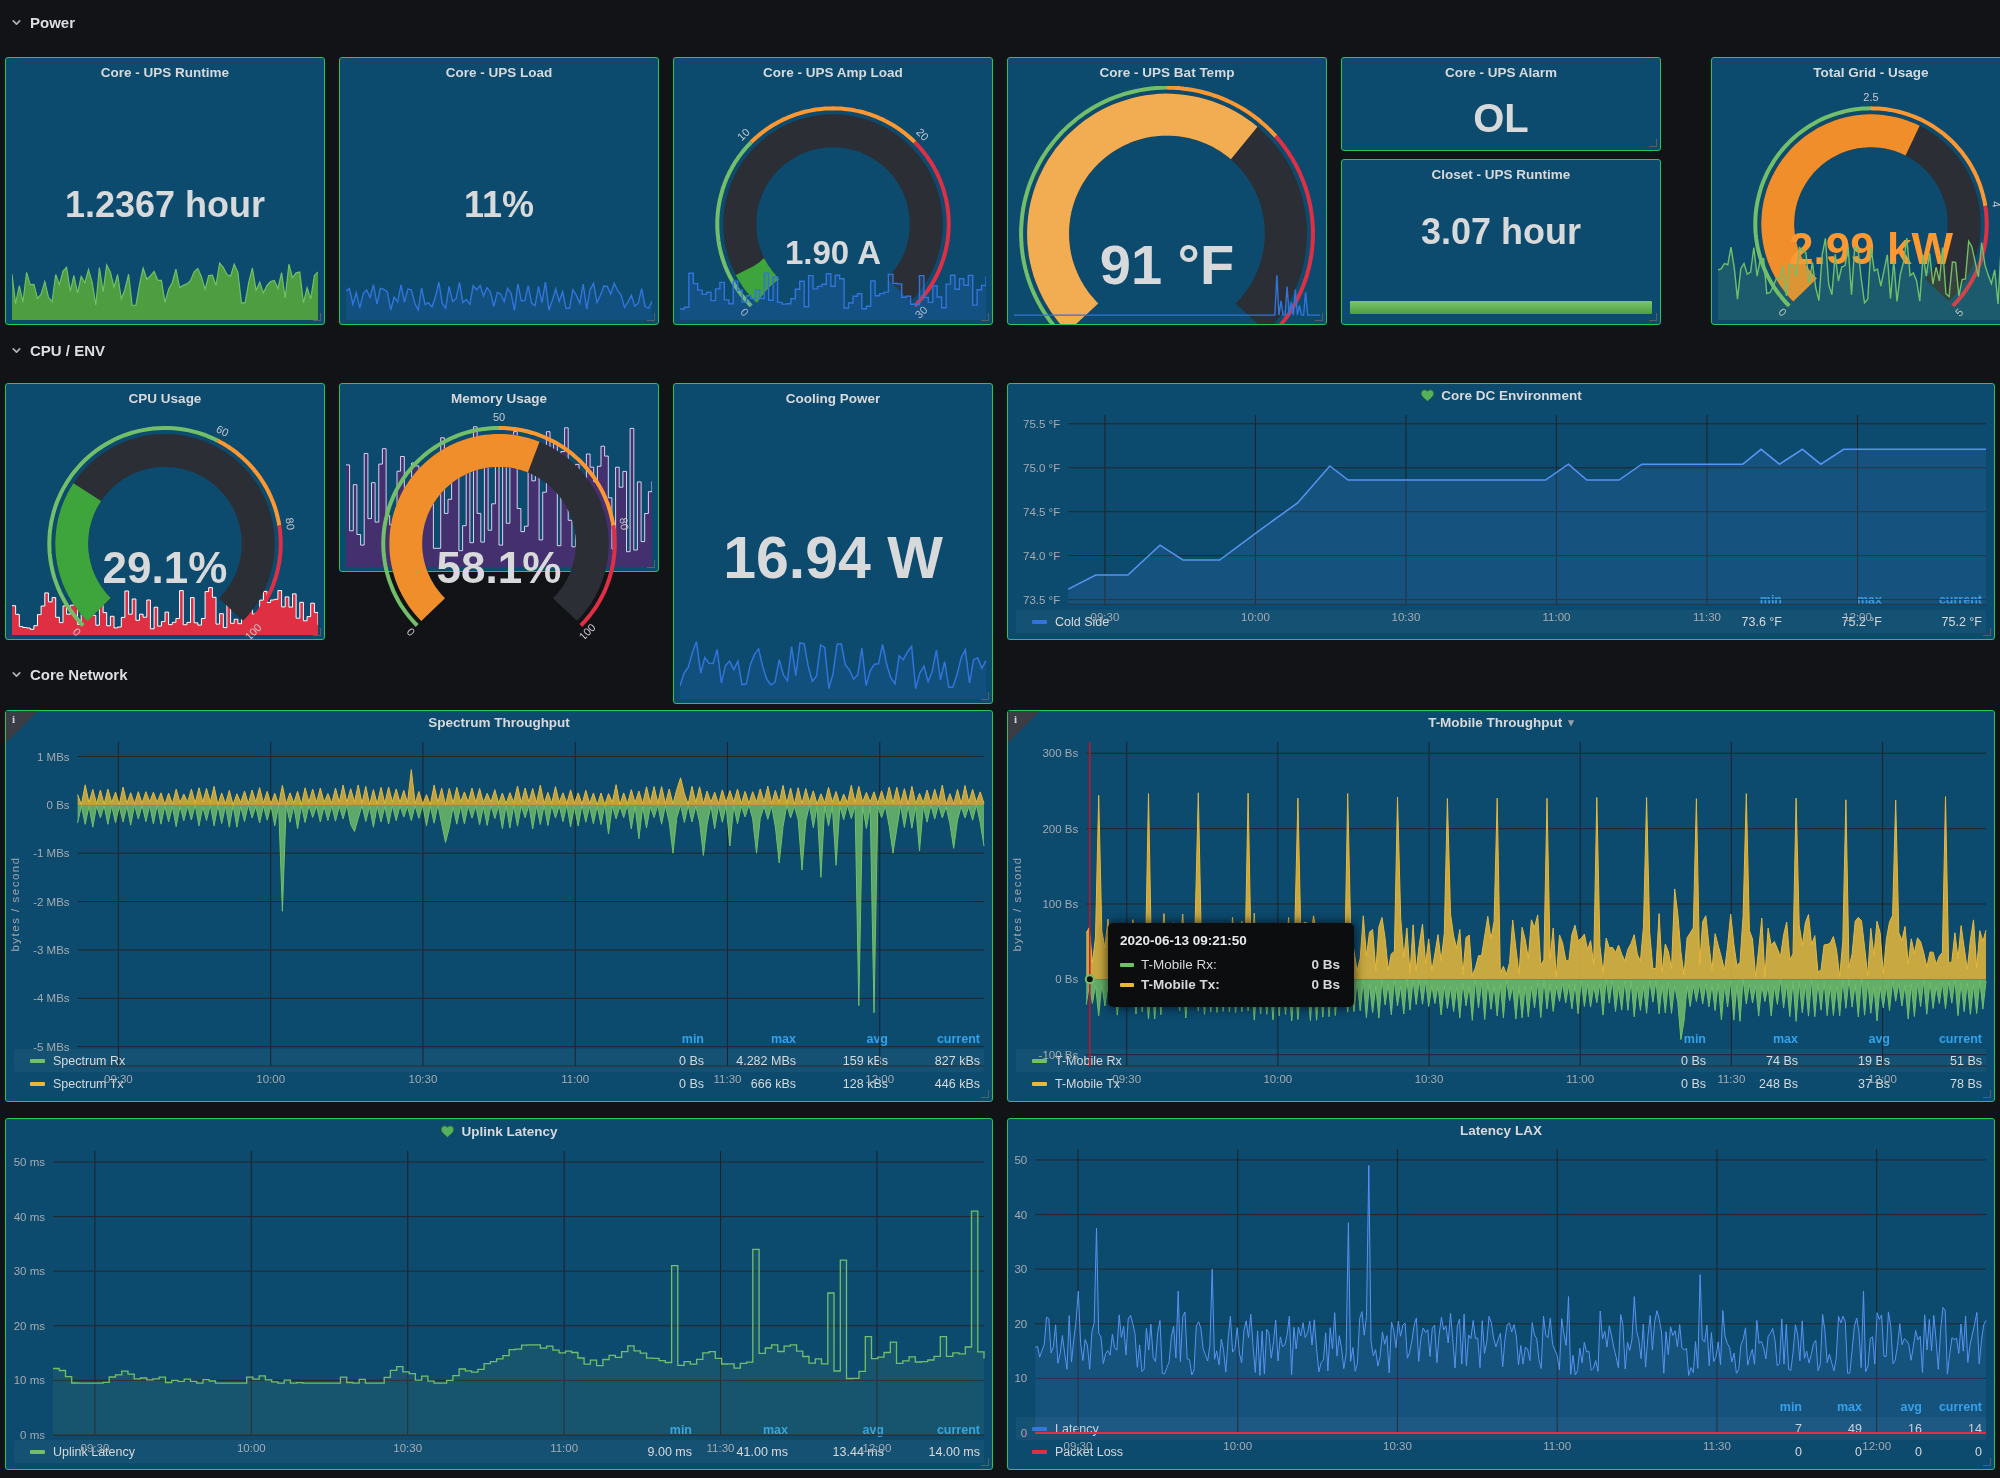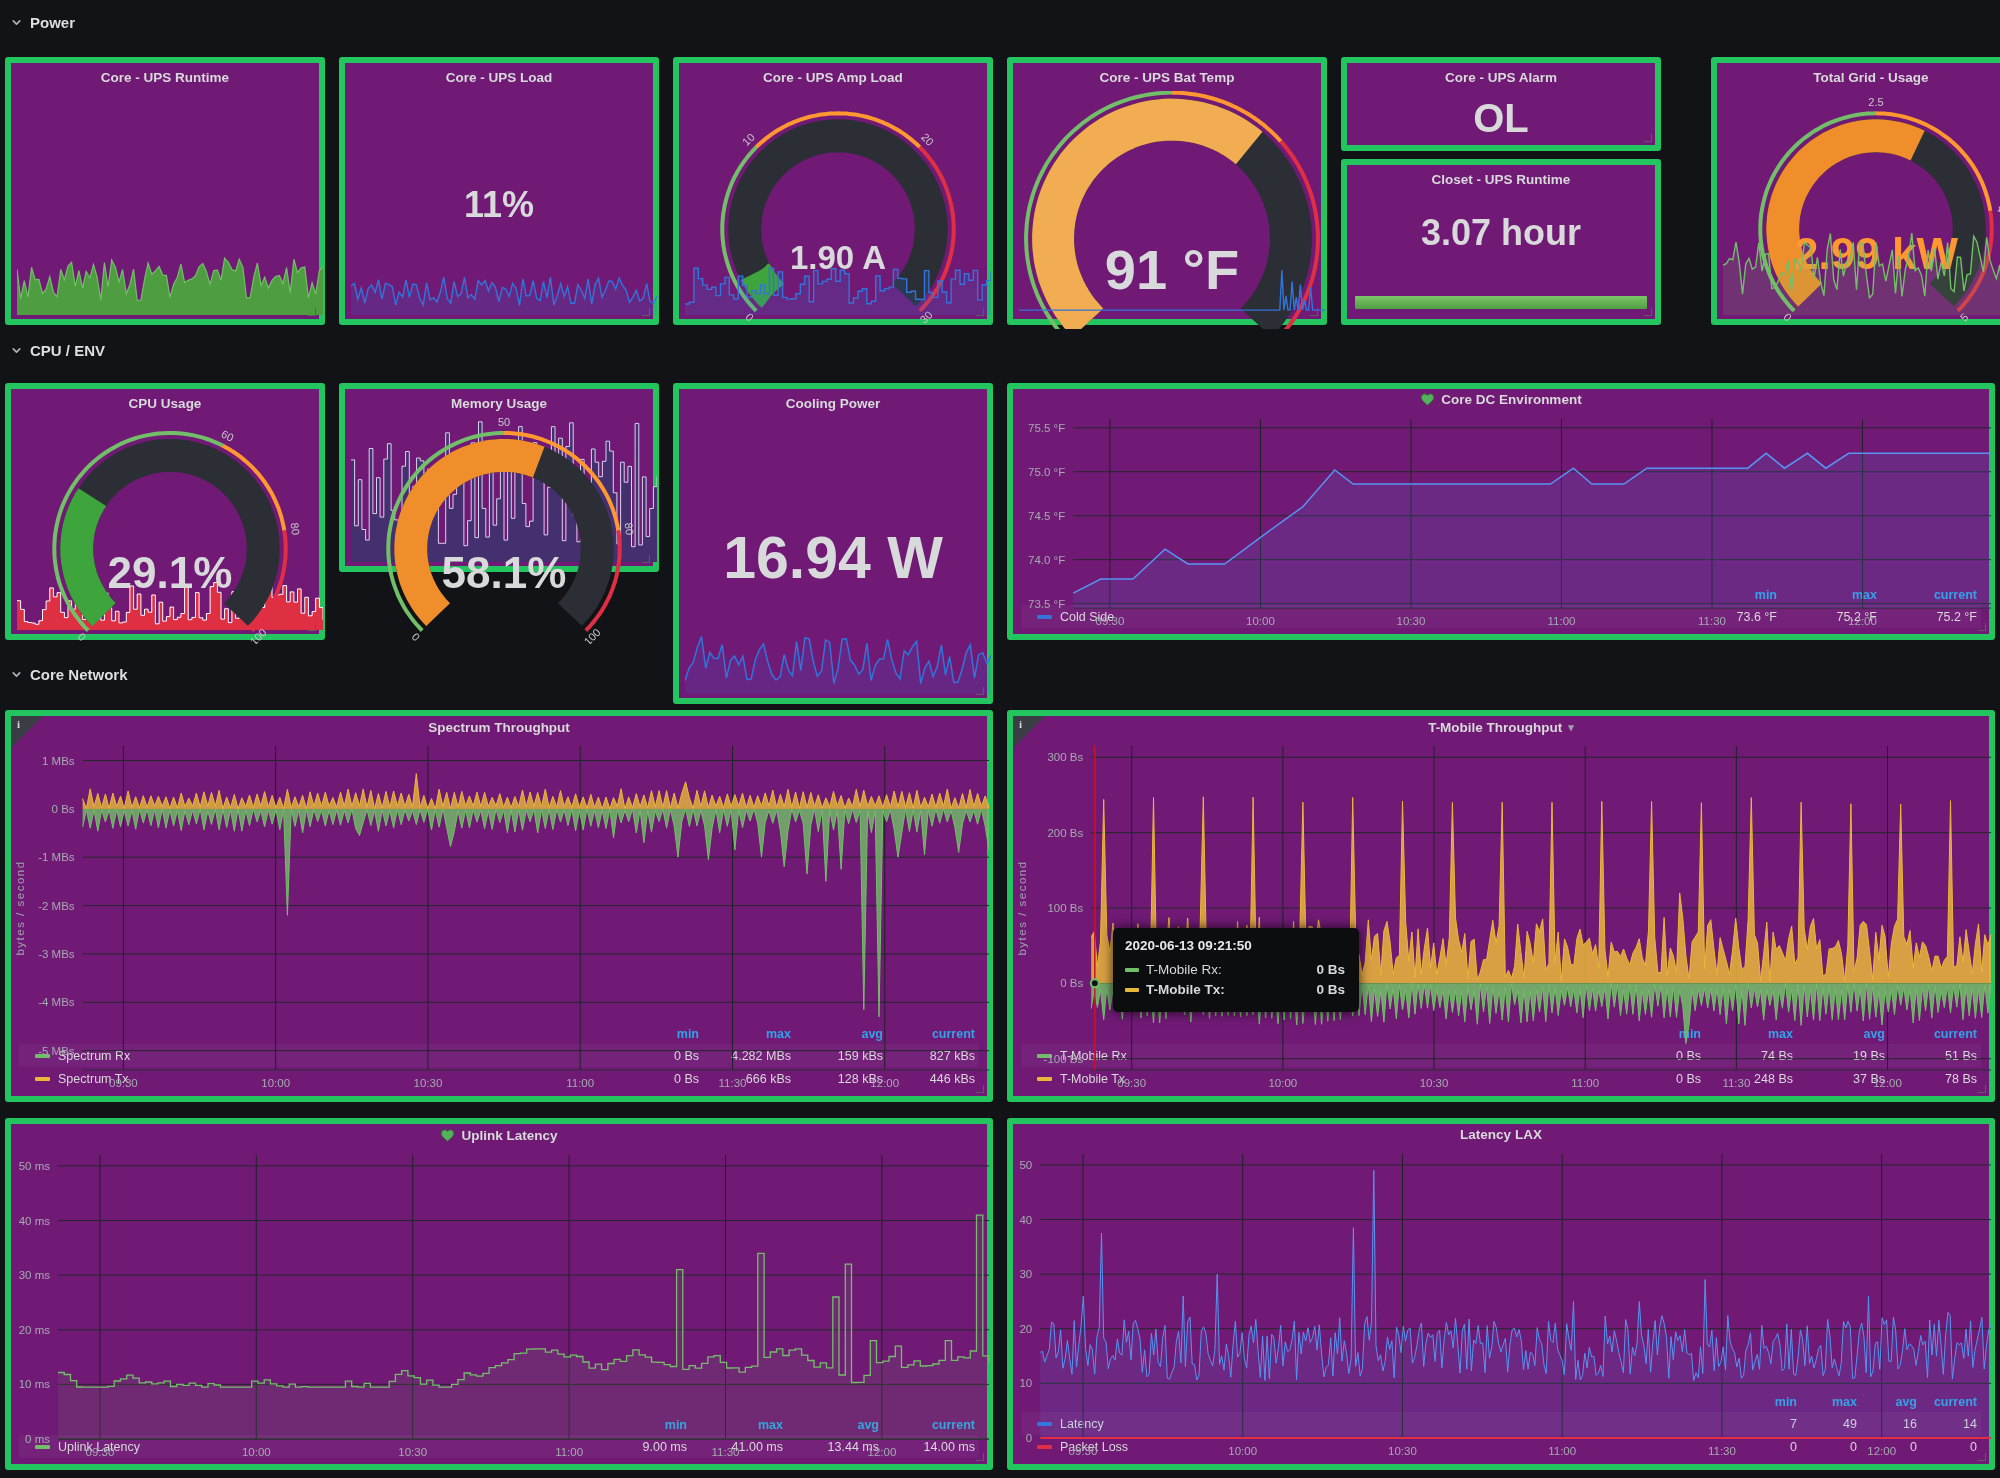--- a/index.html
+++ b/index.html
@@ -1,19 +1,19 @@
 <!DOCTYPE html>
 <html><head>
 <meta charset="utf-8">
 <style>
   html,body{margin:0;padding:0;background:#0e1013;font-family:"Liberation Sans",sans-serif;color:#d8d9da;}
   #dash{position:relative;width:2000px;height:1478px;background:#111317;overflow:hidden;}
   .sec{position:absolute;display:flex;align-items:center;gap:7px;font-size:15px;font-weight:700;color:#dcdee0;cursor:pointer;}
   .sec svg{flex:0 0 auto;}
-  .panel{position:absolute;background:#701a75;border:6px solid #22c55e;border-radius:3px;box-sizing:border-box;}
+  .panel{position:absolute;background:#0c4a6e;border:1px solid #22c55e;border-radius:3px;box-sizing:border-box;}
   .ptitle{height:28px;display:flex;align-items:center;justify-content:center;gap:6px;font-size:13.5px;font-weight:600;color:#d8d9da;cursor:pointer;position:relative;z-index:5;}
   .caret{color:#9aa0a6;font-size:11px;}
   .pbody{position:absolute;top:28px;left:0;right:0;bottom:0;}
   .stat{position:absolute;left:0;right:0;text-align:center;font-weight:700;color:#d8d9da;transform:translateY(-50%);z-index:4;}
   .v-36{font-size:36px;} .v-40{font-size:40px;} .v-46{font-size:59px;}
   .stat.mid{top:50%;} .stat.hi{top:32%;}
   .spark{position:absolute;left:6px;right:6px;bottom:4px;}
   .spark.back{z-index:1;} .spark.front{z-index:3;}
   .gaugebox{position:absolute;inset:0;z-index:2;}
   .greenbar{position:absolute;left:8px;right:8px;bottom:10px;height:13px;border-radius:1px;background:linear-gradient(#7cc76a,#4e9e41);z-index:3;}
@@ -60,20 +60,21 @@
         <path d="M6 9l6 6 6-6"></path>
       </svg>
     <span>Core Network</span>
   </div>
 
   <div class="panel" style="left:5px;top:57px;width:320px;height:268px;">
     <div class="ptitle">
         <span>Core - UPS Runtime</span>
       </div>
     <div class="pbody">
+      <div class="stat mid v-36">1.2367 hour</div>
       <div class="spark front" style="height:62px;"><svg width="306" height="62">
             <path d="M0.0,16.3L3.6,45.8L7.3,27.7L10.9,44.2L14.6,14.4L18.2,26.6L21.9,26.4L25.5,40.5L29.1,36.1L32.8,23.5L36.4,39.0L40.1,43.8L43.7,16.5L47.4,26.8L51.0,13.1L54.6,9.3L58.3,33.4L61.9,17.5L65.6,35.0L69.2,18.3L72.9,24.7L76.5,11.4L80.1,24.1L83.8,47.0L87.4,9.5L91.1,34.0L94.7,6.9L98.4,14.1L102.0,29.2L105.6,16.5L109.3,40.8L112.9,31.5L116.6,16.2L120.2,47.4L123.9,47.1L127.5,26.7L131.1,10.1L134.8,21.3L138.4,17.9L142.1,13.4L145.7,22.1L149.4,22.3L153.0,44.4L156.6,31.3L160.3,24.5L163.9,11.1L167.6,29.6L171.2,27.4L174.9,25.9L178.5,22.7L182.1,13.8L185.8,10.4L189.4,18.7L193.1,31.3L196.7,17.6L200.4,17.1L204.0,27.3L207.6,5.1L211.3,9.3L214.9,16.6L218.6,18.1L222.2,6.2L225.9,14.3L229.5,45.0L233.1,44.6L236.8,24.2L240.4,10.0L244.1,32.5L247.7,24.1L251.4,34.9L255.0,27.4L258.6,23.5L262.3,22.4L265.9,30.5L269.6,14.7L273.2,40.0L276.9,6.2L280.5,19.6L284.1,14.9L287.8,14.1L291.4,44.8L295.1,29.6L298.7,40.8L302.4,17.5L306.0,13.9L306,62L0,62Z" fill="#4E9E41" stroke="none"></path>
             <path d="M0.0,16.3L3.6,45.8L7.3,27.7L10.9,44.2L14.6,14.4L18.2,26.6L21.9,26.4L25.5,40.5L29.1,36.1L32.8,23.5L36.4,39.0L40.1,43.8L43.7,16.5L47.4,26.8L51.0,13.1L54.6,9.3L58.3,33.4L61.9,17.5L65.6,35.0L69.2,18.3L72.9,24.7L76.5,11.4L80.1,24.1L83.8,47.0L87.4,9.5L91.1,34.0L94.7,6.9L98.4,14.1L102.0,29.2L105.6,16.5L109.3,40.8L112.9,31.5L116.6,16.2L120.2,47.4L123.9,47.1L127.5,26.7L131.1,10.1L134.8,21.3L138.4,17.9L142.1,13.4L145.7,22.1L149.4,22.3L153.0,44.4L156.6,31.3L160.3,24.5L163.9,11.1L167.6,29.6L171.2,27.4L174.9,25.9L178.5,22.7L182.1,13.8L185.8,10.4L189.4,18.7L193.1,31.3L196.7,17.6L200.4,17.1L204.0,27.3L207.6,5.1L211.3,9.3L214.9,16.6L218.6,18.1L222.2,6.2L225.9,14.3L229.5,45.0L233.1,44.6L236.8,24.2L240.4,10.0L244.1,32.5L247.7,24.1L251.4,34.9L255.0,27.4L258.6,23.5L262.3,22.4L265.9,30.5L269.6,14.7L273.2,40.0L276.9,6.2L280.5,19.6L284.1,14.9L287.8,14.1L291.4,44.8L295.1,29.6L298.7,40.8L302.4,17.5L306.0,13.9" fill="none" stroke="#73BF69" stroke-width="1.2"></path>
           </svg></div>
     </div>
     <span class="rz"></span>
   </div>
 
   <div class="panel" style="left:339px;top:57px;width:320px;height:268px;">
     <div class="ptitle">

